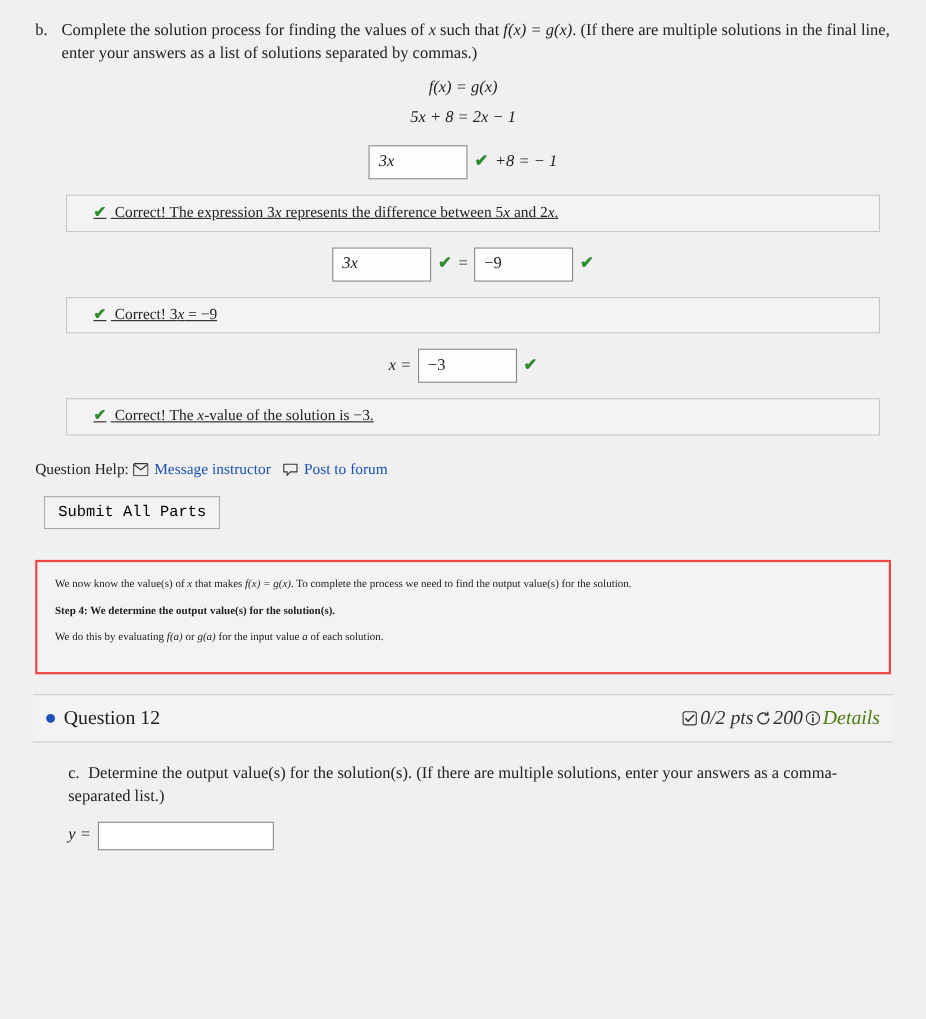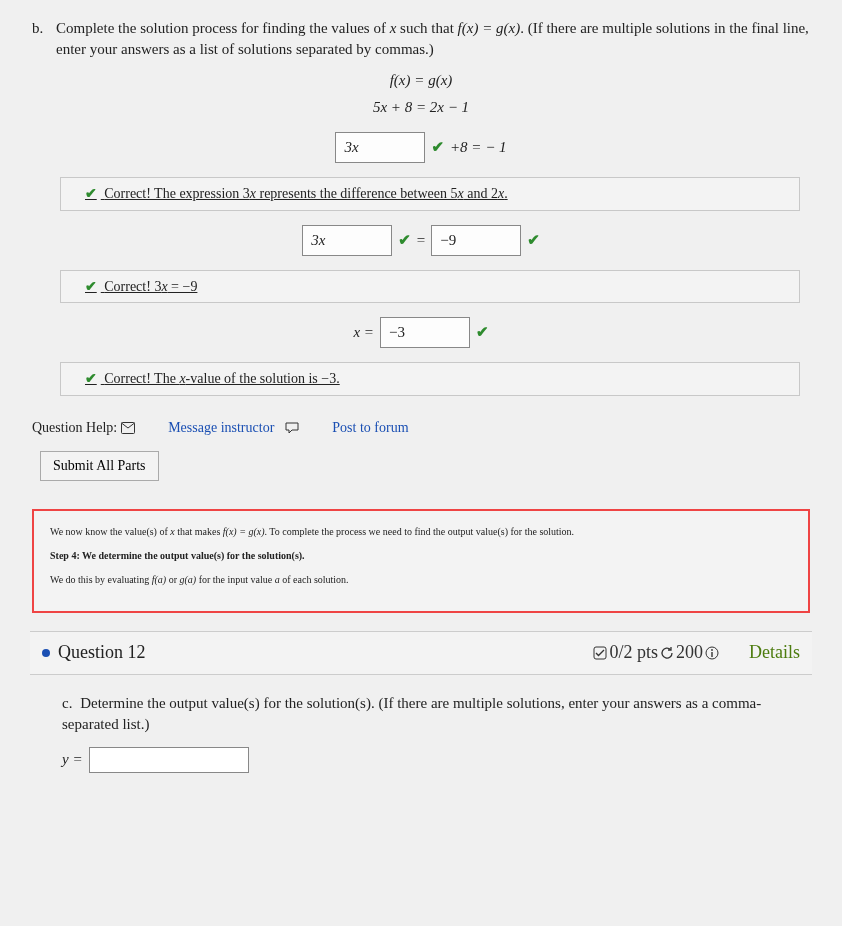--- a/index.html
+++ b/index.html
@@ -26,41 +26,41 @@
   }
   .check { color: #2e8b2e; font-weight: bold; }
   .feedback {
     border: 1px solid #c8c8c8; background: #f3f3f3;
     padding: 6px 24px; margin: 6px 10px 14px 28px;
     font-size: 14px;
     text-decoration: underline;
   }
   .feedback .check { margin-right: 4px; }
   .help-row { margin: 22px 0 10px 0; font-size: 14px; }
-  .link { color: #1a4fb3; cursor: pointer; margin-left: 28px; }
+  .link { color: #1a4fb3; cursor: pointer; }
   .icon-inline { display:inline-block; vertical-align: -2px; margin-right:2px; }
   .submit-btn {
     border: 1px solid #aaa; background: #f3f3f3; padding: 6px 12px;
-    font-size: 14px; cursor: pointer; font-family: Liberation Serif, serif;
+    font-size: 14px; cursor: pointer; font-family: Liberation Mono, monospace;
     margin: 2px 0 22px 8px;
   }
   .info-block {
     border: 2px solid #ef4444; background: #f3f3f3;
     padding: 14px 16px; margin: 6px 0 18px 0; font-size: 10px;
   }
   .info-block p { margin-bottom: 10px; }
   .q-header {
     display: flex; align-items: center; justify-content: space-between;
     border-top: 1px solid #ccc; border-bottom: 1px solid #ccc;
     background: #f3f3f3; padding: 8px 12px; margin: 0 -2px 18px -2px;
     font-size: 18px;
   }
   .q-left { display: flex; align-items: center; gap: 8px; }
   .dot { width:8px; height:8px; border-radius:50%; background:#1a4fb3; display:inline-block; }
-  .q-right { display:flex; align-items:flex-start; gap:2px; color:#333; }
+  .q-right { display:flex; align-items:flex-start; gap:2px; color:#333;font-style:italic; }
   .q-right svg { vertical-align: -2px; }
   .sub-part { margin: 8px 0 12px 30px; }
   .sub-part .lbl { margin-right: 4px; }
   .input-row { display:flex; align-items:center; gap:6px; margin: 12px 0 0 30px; }
   .text-input {
     border:1px solid #888; background:#fff; width:160px; height:26px;
     padding:2px 6px; font-family:inherit;
   }
   .bold { font-weight: bold; font-style: normal; }
 </style>

